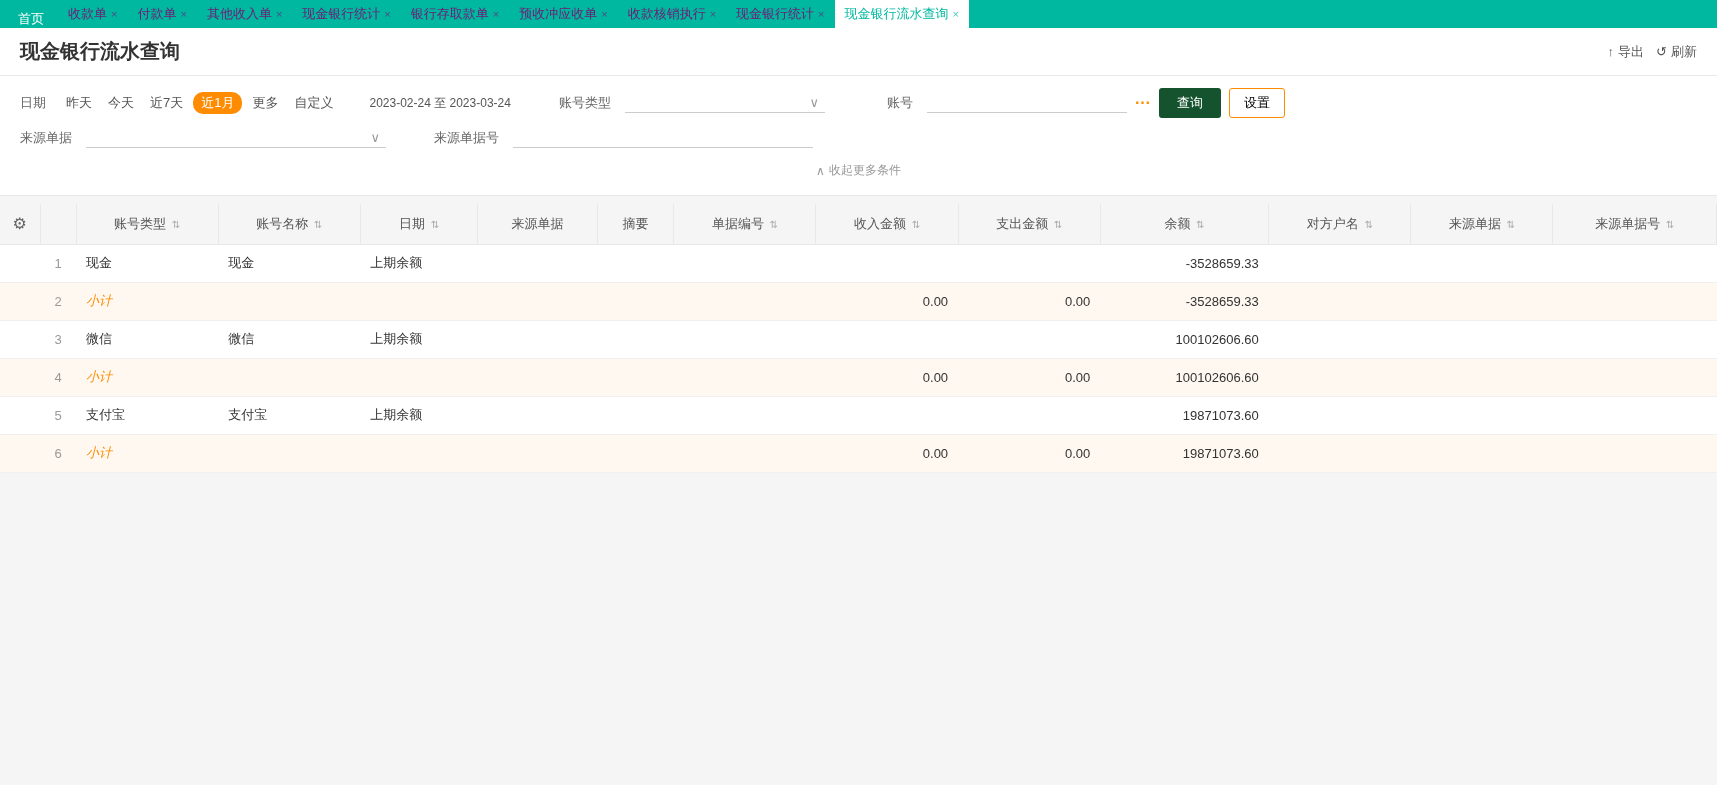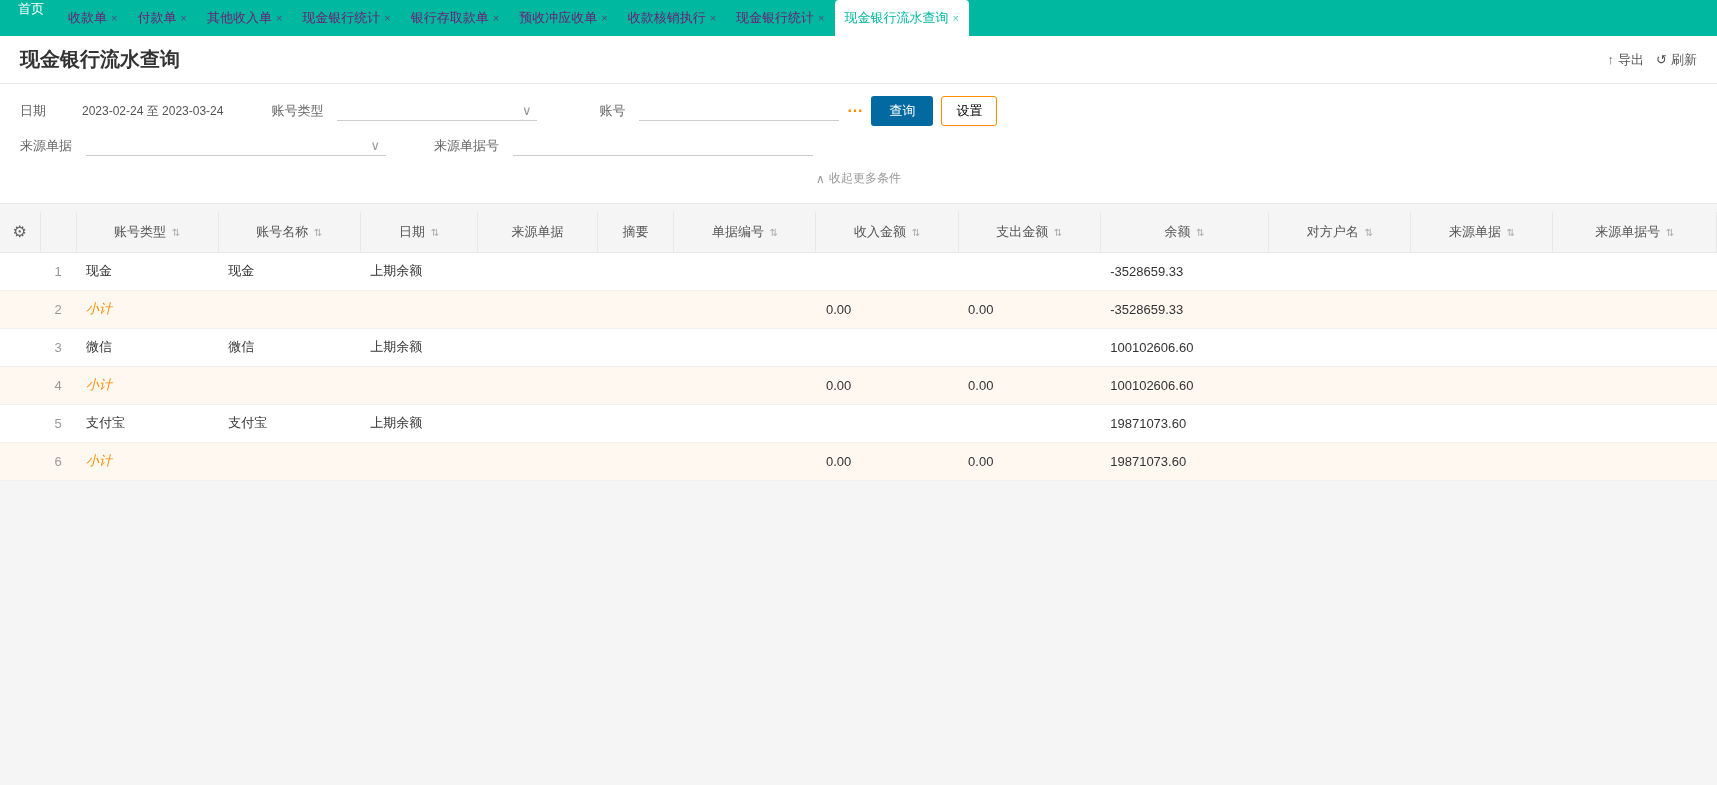--- a/index.html
+++ b/index.html
@@ -2,22 +2,22 @@
 <html><head>
   <meta charset="utf-8">
   <style>
     * { box-sizing: border-box; margin: 0; padding: 0; }
     body { font-family: 'Microsoft YaHei', Arial, sans-serif; font-size: 13px; background: #f5f5f5; color: #333; }
 
     
     .top-nav {
       background: #00b8a0;
       display: flex;
-      align-items: flex-start;
-      height: 36px;
+      align-items: flex-end;
+      height: 28px;
       padding: 0 4px;
       overflow: hidden;
     }
     .nav-item {
       display: flex;
       align-items: center;
       padding: 0 10px;
       height: 36px;
       color: #701a75;
       font-size: 13px;
@@ -136,21 +136,21 @@
       padding: 2px 6px;
       min-width: 200px;
     }
     .dots-btn {
       color: #ff8c00;
       cursor: pointer;
       font-weight: bold;
       font-size: 16px;
     }
     .btn-query {
-      background: #0369a1;
+      background: #14532d;
       color: #fff;
       border: none;
       padding: 6px 18px;
       border-radius: 3px;
       cursor: pointer;
       font-size: 13px;
     }
     .btn-setting {
       background: #fff;
       color: #000000;
@@ -207,21 +207,21 @@
     }
     tbody tr.subtotal {
       background: #fff8f0;
     }
     tbody td {
       padding: 0 10px;
       white-space: nowrap;
       color: #333;
     }
     tbody td.num {
-      text-align: left;
+      text-align: right;
     }
     .gear-col {
       width: 40px;
       text-align: center;
     }
     .row-num {
       color: #999;
       text-align: center;
     }
     .subtotal-label {
@@ -291,20 +291,28 @@
       <span>刷新</span>
     </button>
   </div>
 </div>
 
 <div class="filter-area">
   <div class="filter-row">
 
     <div class="filter-group">
       <span class="filter-label">日期</span>
+      <div class="filter-date-options">
+        <span class="date-opt">昨天</span>
+        <span class="date-opt">今天</span>
+        <span class="date-opt">近7天</span>
+        <span class="date-opt active">近1月</span>
+        <span class="date-opt">更多</span>
+        <span class="date-opt">自定义</span>
+      </div>
       <span class="date-range">2023-02-24 至 2023-03-24</span>
     </div>
 
     <div class="filter-group" style="margin-left:40px;">
       <span class="filter-label">账号类型</span>
       <div class="filter-select" style="min-width:200px;">
         <span></span>
         <span class="chevron">∨</span>
       </div>
     </div>

